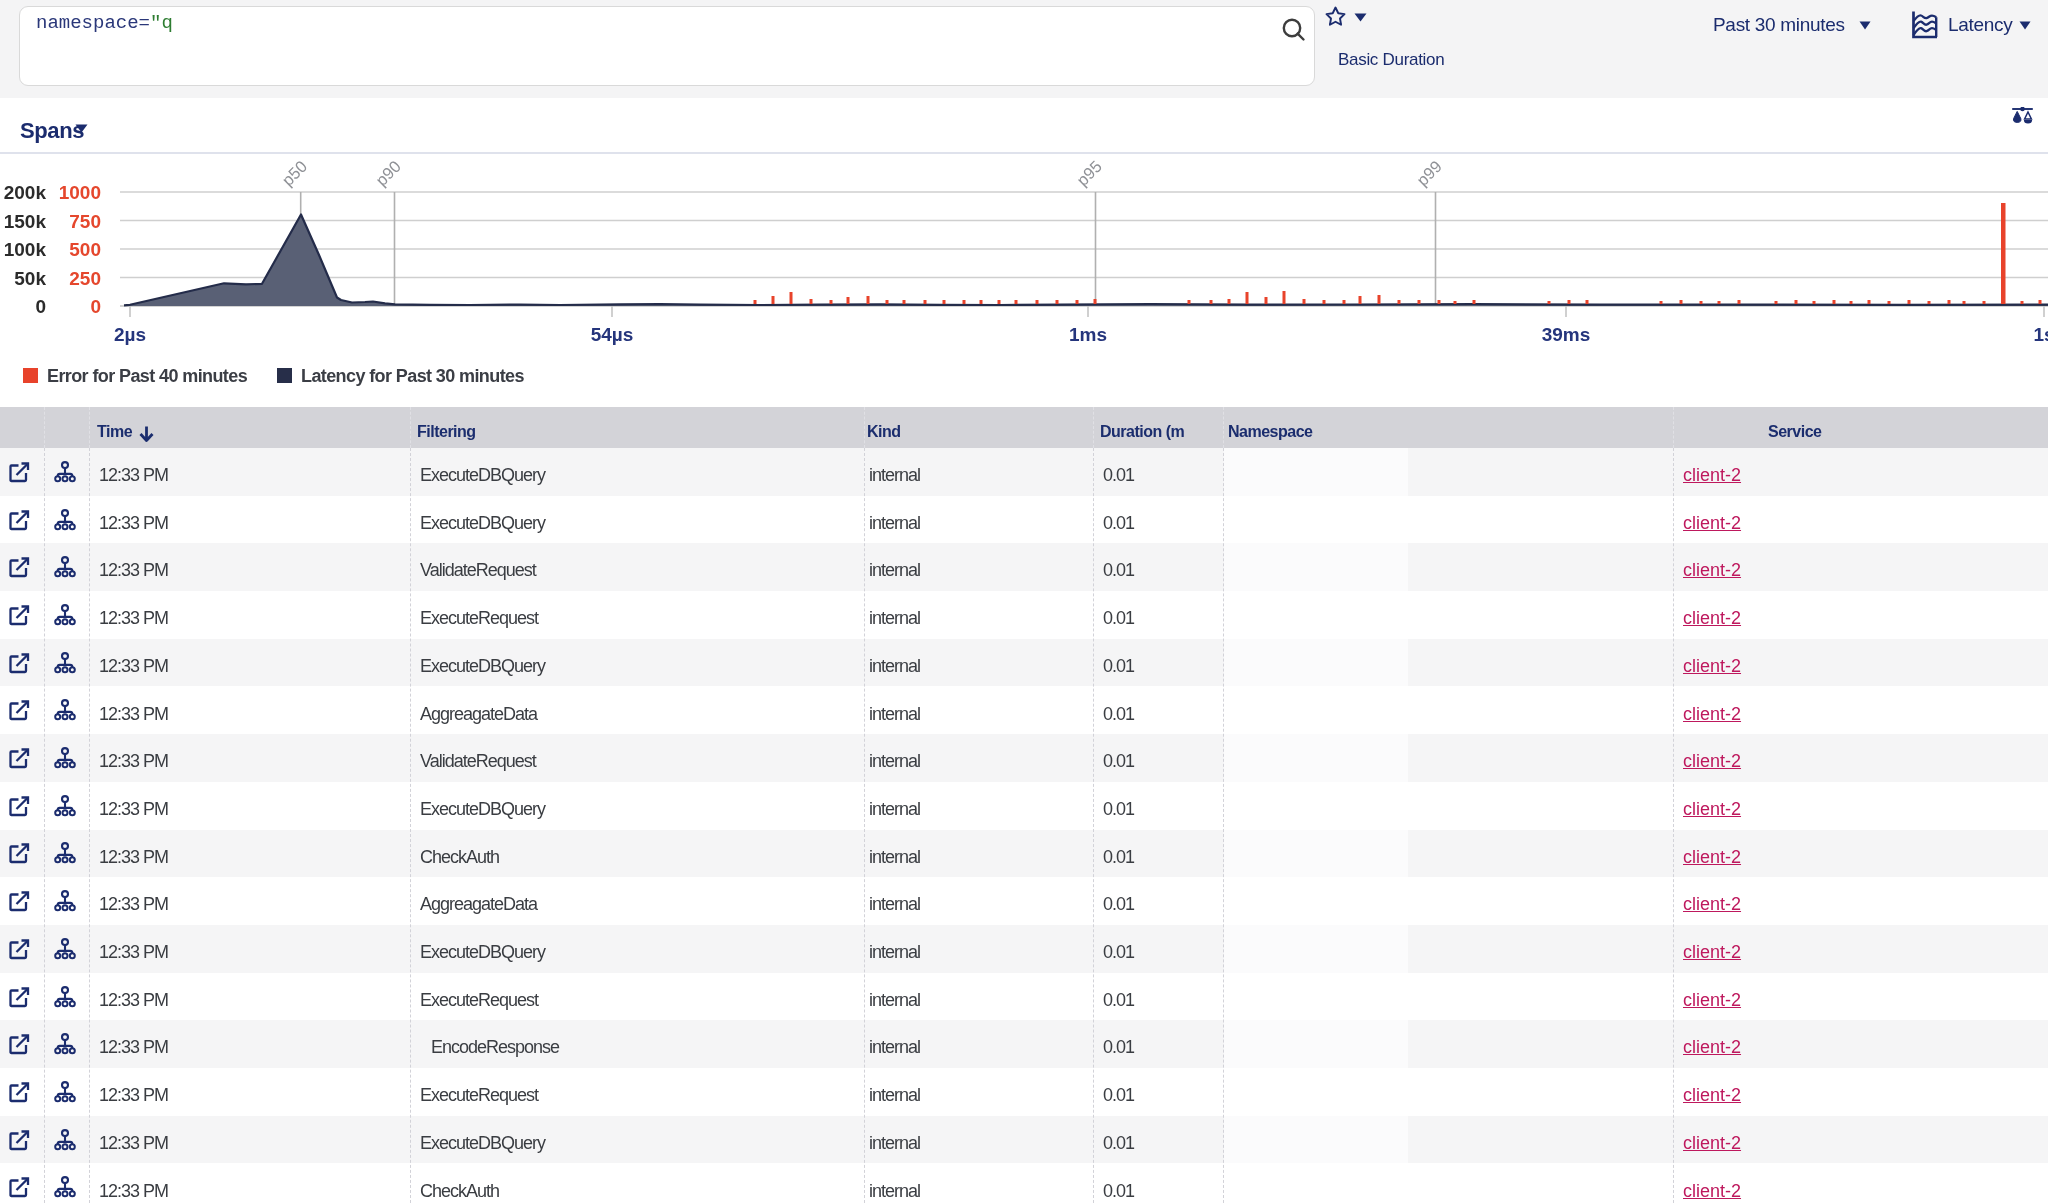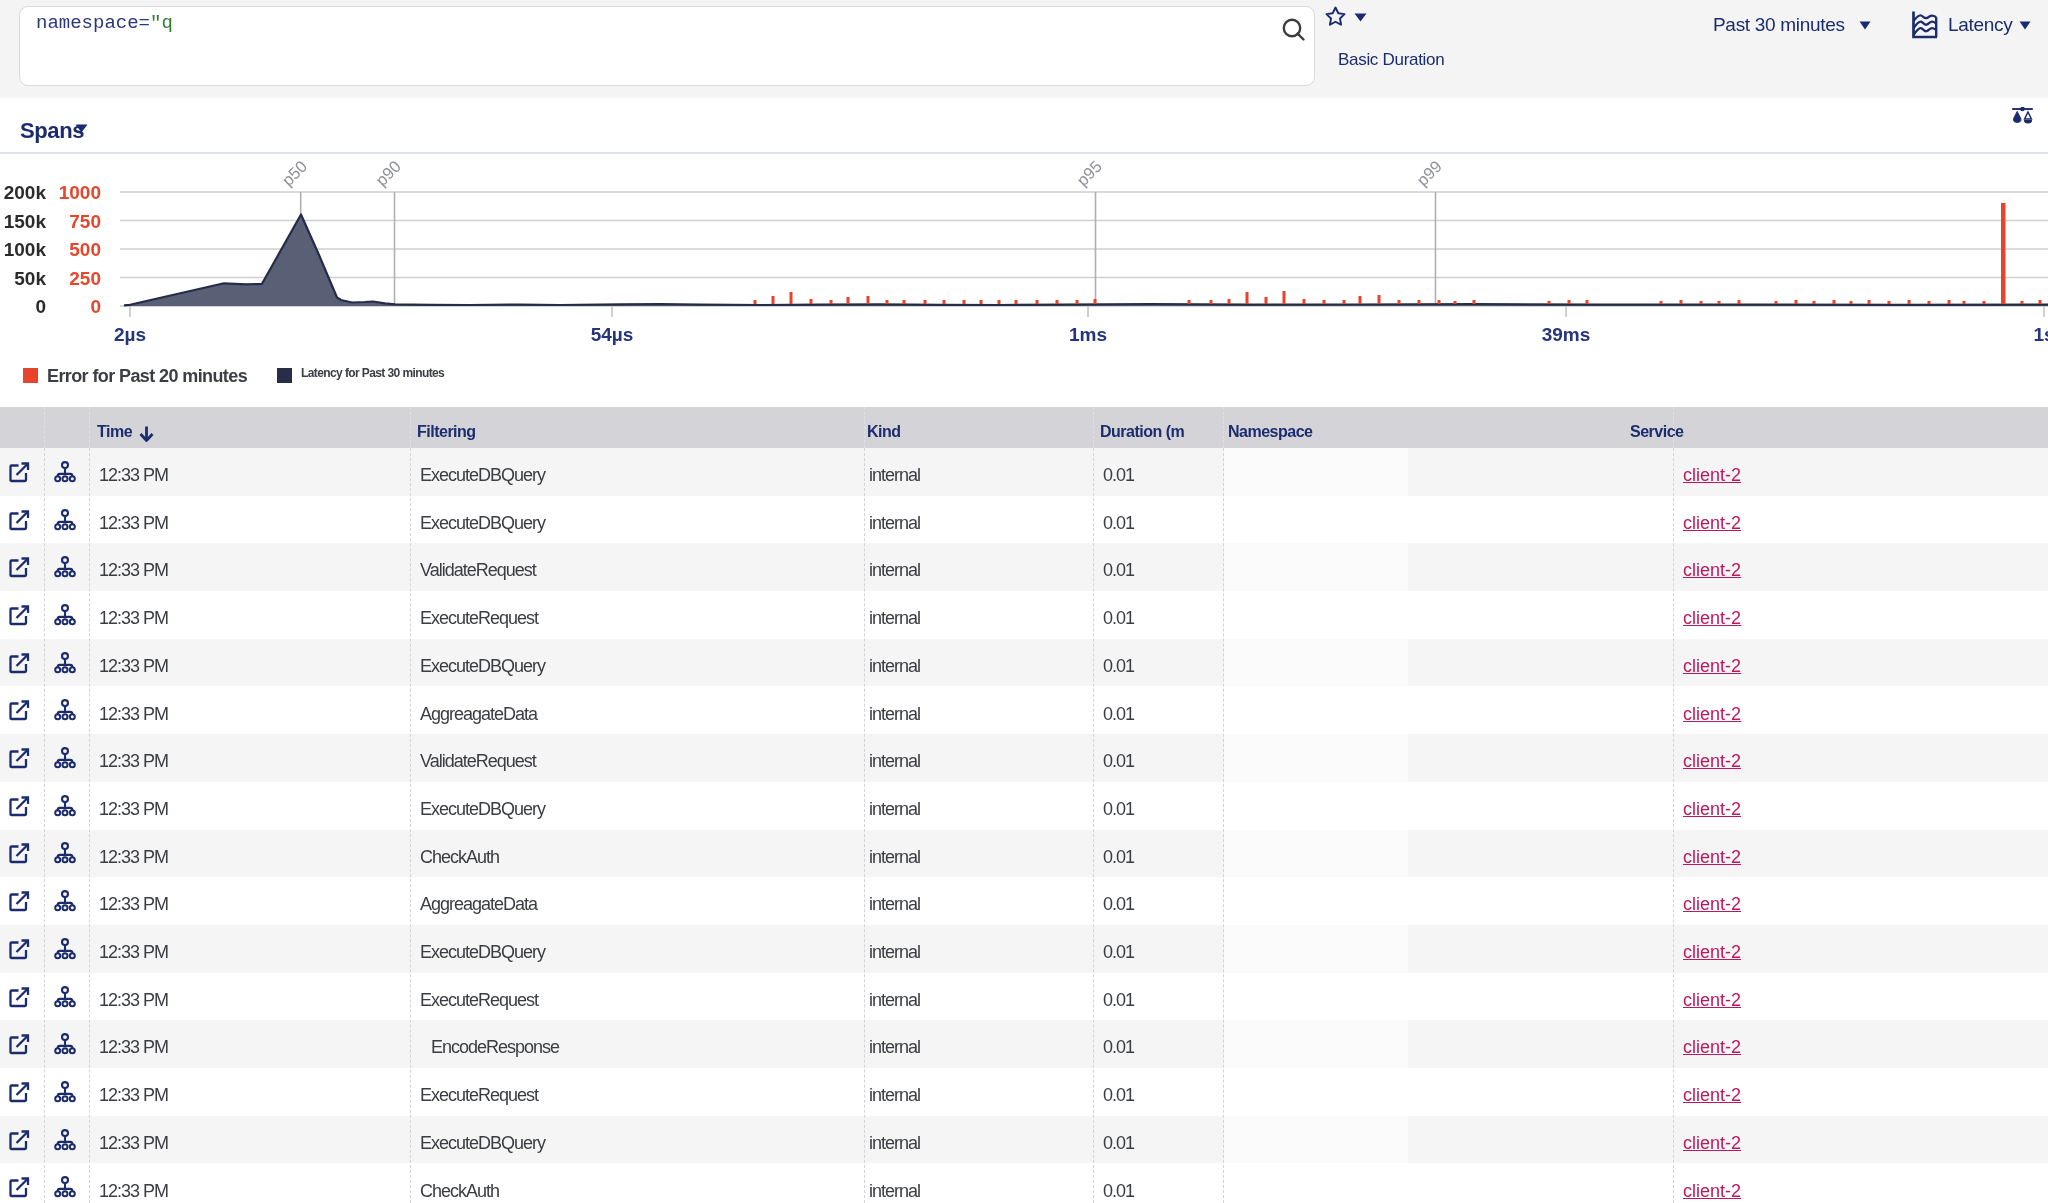--- a/index.html
+++ b/index.html
@@ -168,35 +168,35 @@
     <rect x="1927.5" y="301" width="3" height="3" fill="#e8432b"></rect>
     <rect x="1947.5" y="300" width="3" height="4" fill="#e8432b"></rect>
     <rect x="1962.5" y="301" width="3" height="3" fill="#e8432b"></rect>
     <rect x="1982.5" y="301" width="3" height="3" fill="#e8432b"></rect>
     <rect x="2020.5" y="301" width="3" height="3" fill="#e8432b"></rect>
     <rect x="2038.5" y="300" width="3" height="4" fill="#e8432b"></rect>
     <rect x="2001" y="203" width="4.5" height="101" fill="#e8432b"></rect>
   </svg>
 
 <div class="abs" style="left:23px; top:368px; width:15px; height:15px; background:#e8432b;"></div>
-<div class="abs" style="left:47px; top:366px; font-size:18px; letter-spacing:-0.6px; font-weight:bold; color:#3b3e45;">Error for Past 20 minutes</div>
+<div class="abs" style="left:47px; top:366px; font-size:18px; letter-spacing:-0.6px; font-weight:bold; color:#3b3e45;">Error for Past 40 minutes</div>
 <div class="abs" style="left:277px; top:368px; width:15px; height:15px; background:#272e49;"></div>
-<div class="abs" style="left:301px; top:366px; font-size:12px; letter-spacing:-0.6px; font-weight:bold; color:#3b3e45;">Latency for Past 30 minutes</div>
+<div class="abs" style="left:301px; top:366px; font-size:18px; letter-spacing:-0.6px; font-weight:bold; color:#3b3e45;">Latency for Past 30 minutes</div>
 
 <div id="thead">
   <div class="th" style="left:97px;">Time</div>
   <svg class="abs" style="left:139px; top:17.5px;" width="15" height="18" viewBox="0 0 15 18">
     <line x1="7.5" y1="1.5" x2="7.5" y2="14.5" stroke="#1b2d6e" stroke-width="2.8"></line>
     <path d="M1.5 9 L7.5 15.5 L13.5 9" fill="none" stroke="#1b2d6e" stroke-width="2.8" stroke-linejoin="round"></path>
   </svg>
   <div class="th" style="left:417px;">Filtering</div>
   <div class="th" style="left:867px;">Kind</div>
   <div class="th" style="left:1100px;">Duration (m</div>
   <div class="th" style="left:1228px;">Namespace</div>
-  <div class="th" style="left:1630px;">Service</div>
+  <div class="th" style="left:1768px;">Service</div>
 </div>
 
 <svg width="0" height="0" style="position:absolute">
   <defs>
     <g id="ext">
       <path d="M18 12.5 L18 19.5 Q18 20.5 17 20.5 L3.5 20.5 Q2.5 20.5 2.5 19.5 L2.5 6 Q2.5 5 3.5 5 L10.5 5" fill="none" stroke="#1b2c6e" stroke-width="2.3"></path>
       <line x1="8.5" y1="14.5" x2="19.5" y2="3.5" stroke="#1b2c6e" stroke-width="2.3"></line>
       <path d="M13.5 3 L20 3 L20 9.5" fill="none" stroke="#1b2c6e" stroke-width="2.3"></path>
     </g>
     <g id="tree">

